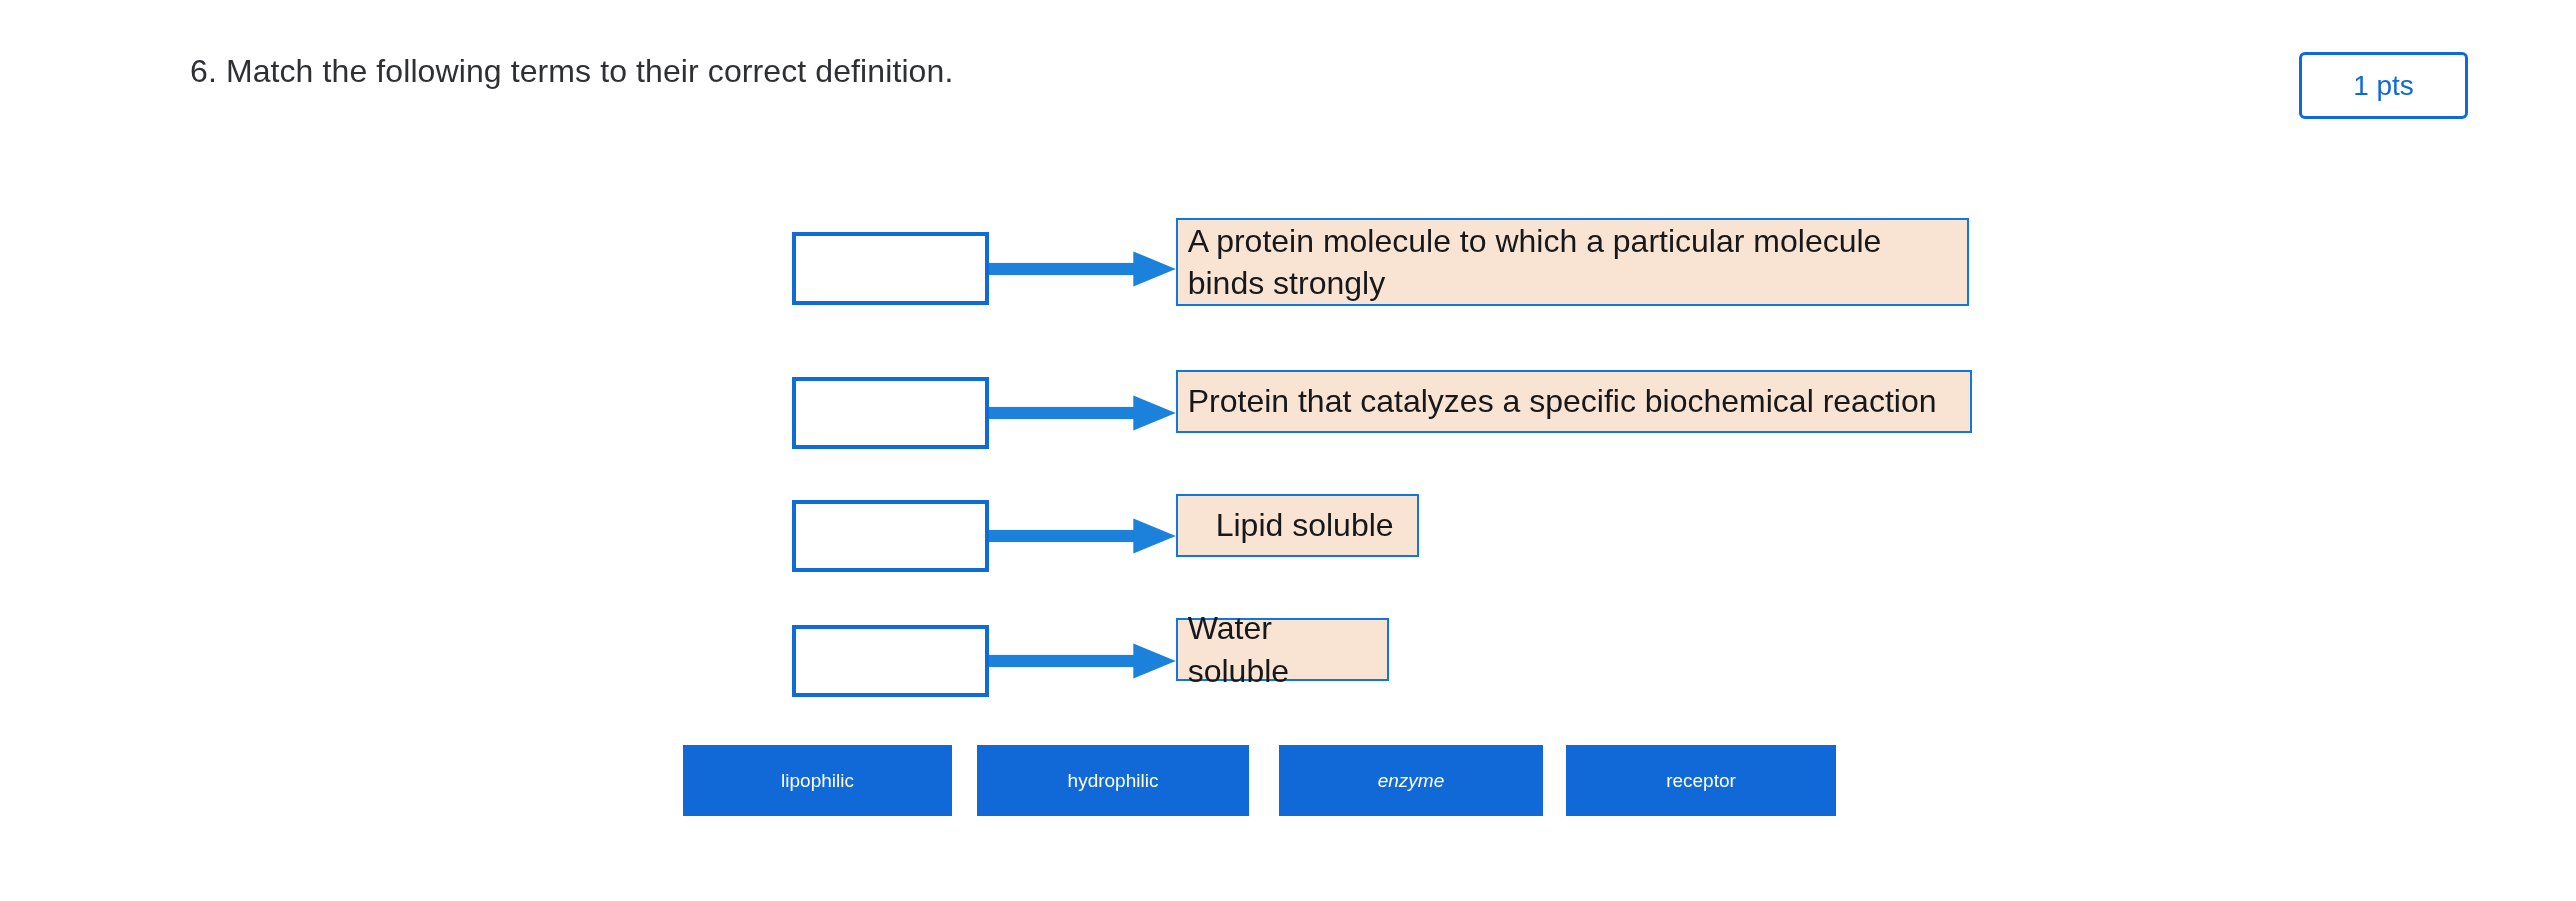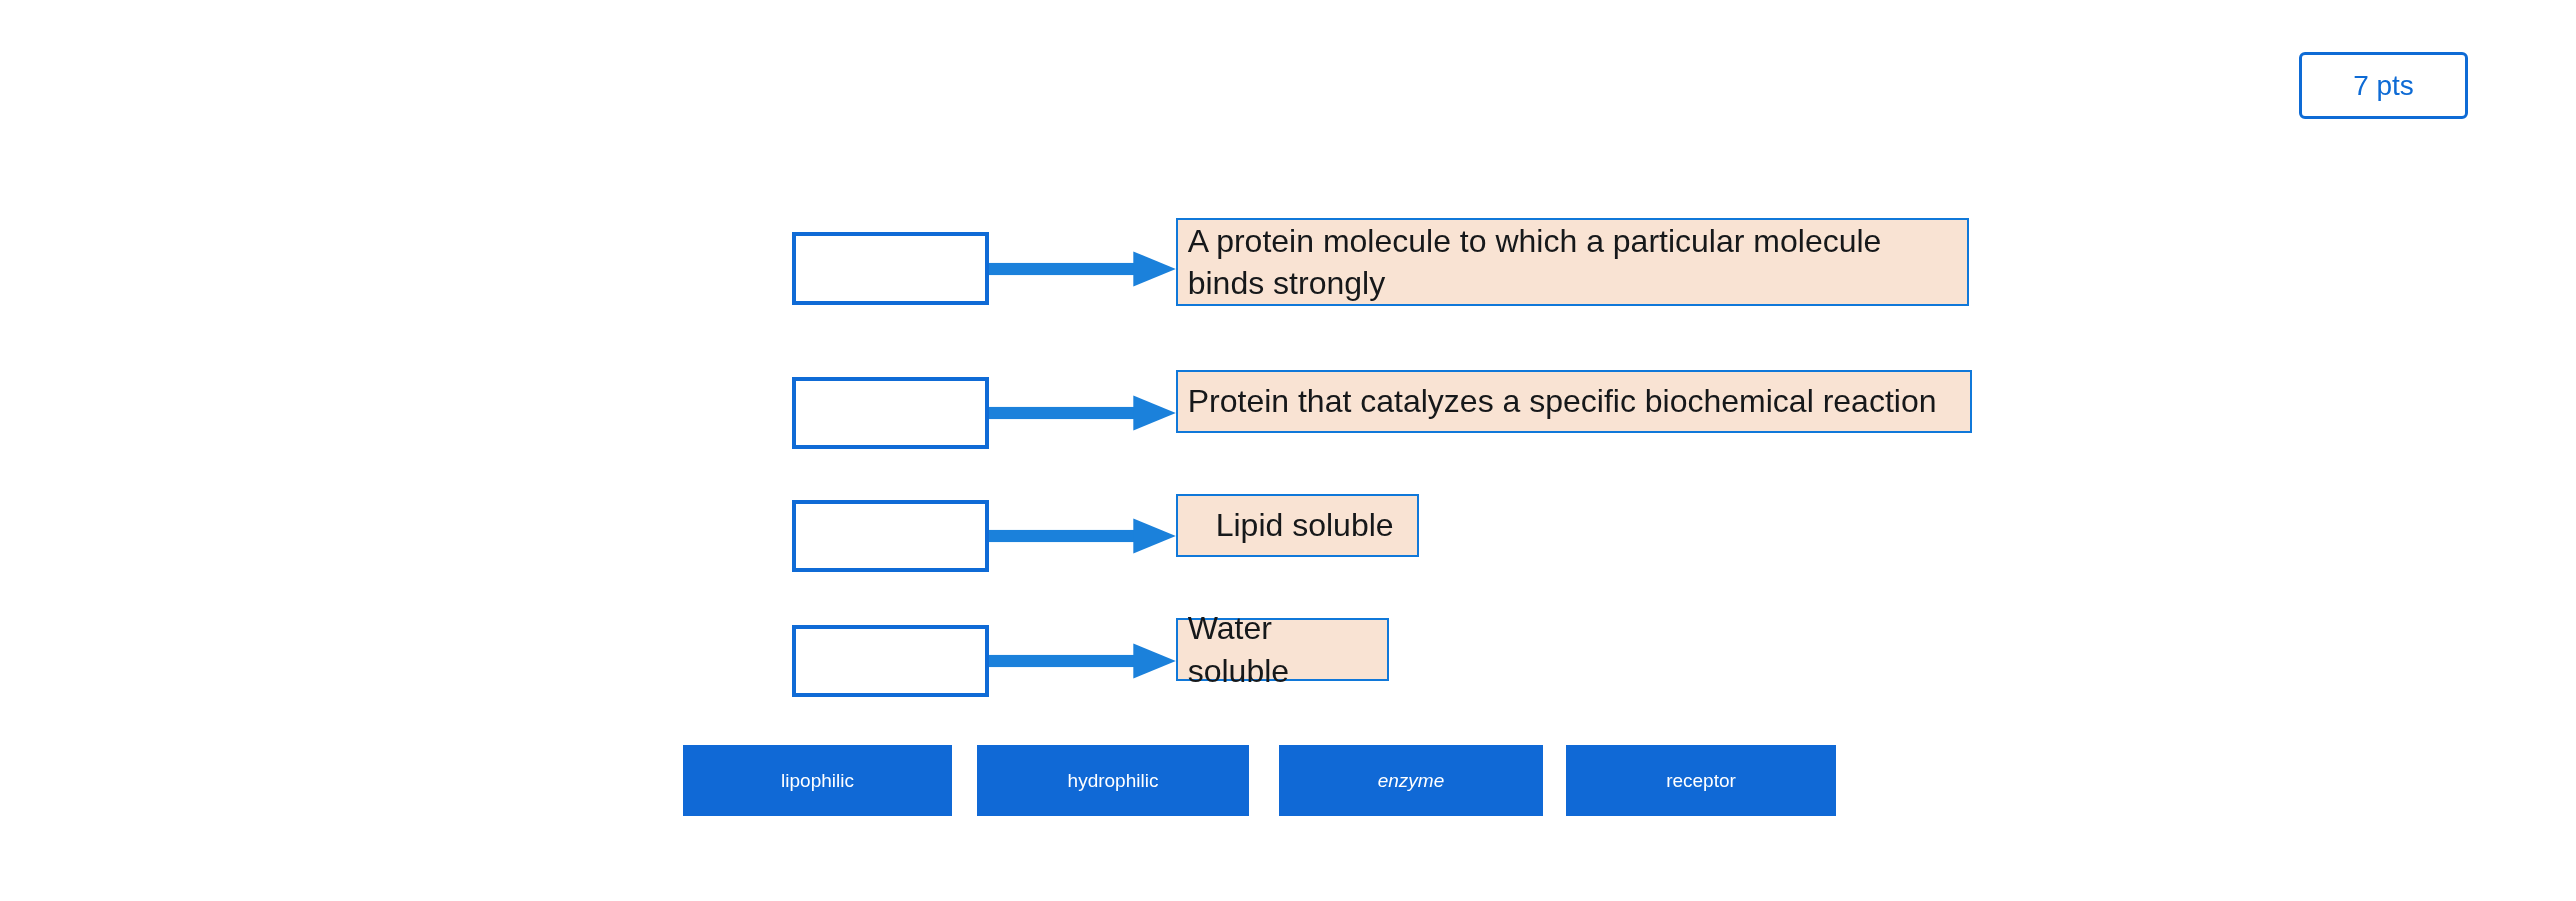--- a/index.html
+++ b/index.html
@@ -133,23 +133,24 @@
   .term-btn.t0 { left: 0px;   width: 269px; }
   .term-btn.t1 { left: 294px; width: 272px; }
   .term-btn.t2 { left: 596px; width: 264px; font-style: italic; }
   .term-btn.t3 { left: 883px;width: 270px; }
 </style>
 </head>
 <body>
 
 <div id="canvas">
 
+  <div id="question-title">6. Match the following terms to their correct definition.</div>
 
   <div id="points-badge">
-    <span class="badge-text">7 pts</span>
+    <span class="badge-text">1 pts</span>
   </div>
 
   <div class="match-row" id="row-1">
     <div class="drop-box"></div>
     <span class="arrow">
       <svg width="188" height="38" viewBox="0 0 310 62" xmlns="http://www.w3.org/2000/svg">
         <rect x="0" y="21" width="245" height="20" fill="#1b81db"></rect>
         <polygon points="238,2 308,31 238,60" fill="#1b81db"></polygon>
       </svg>
     </span>

